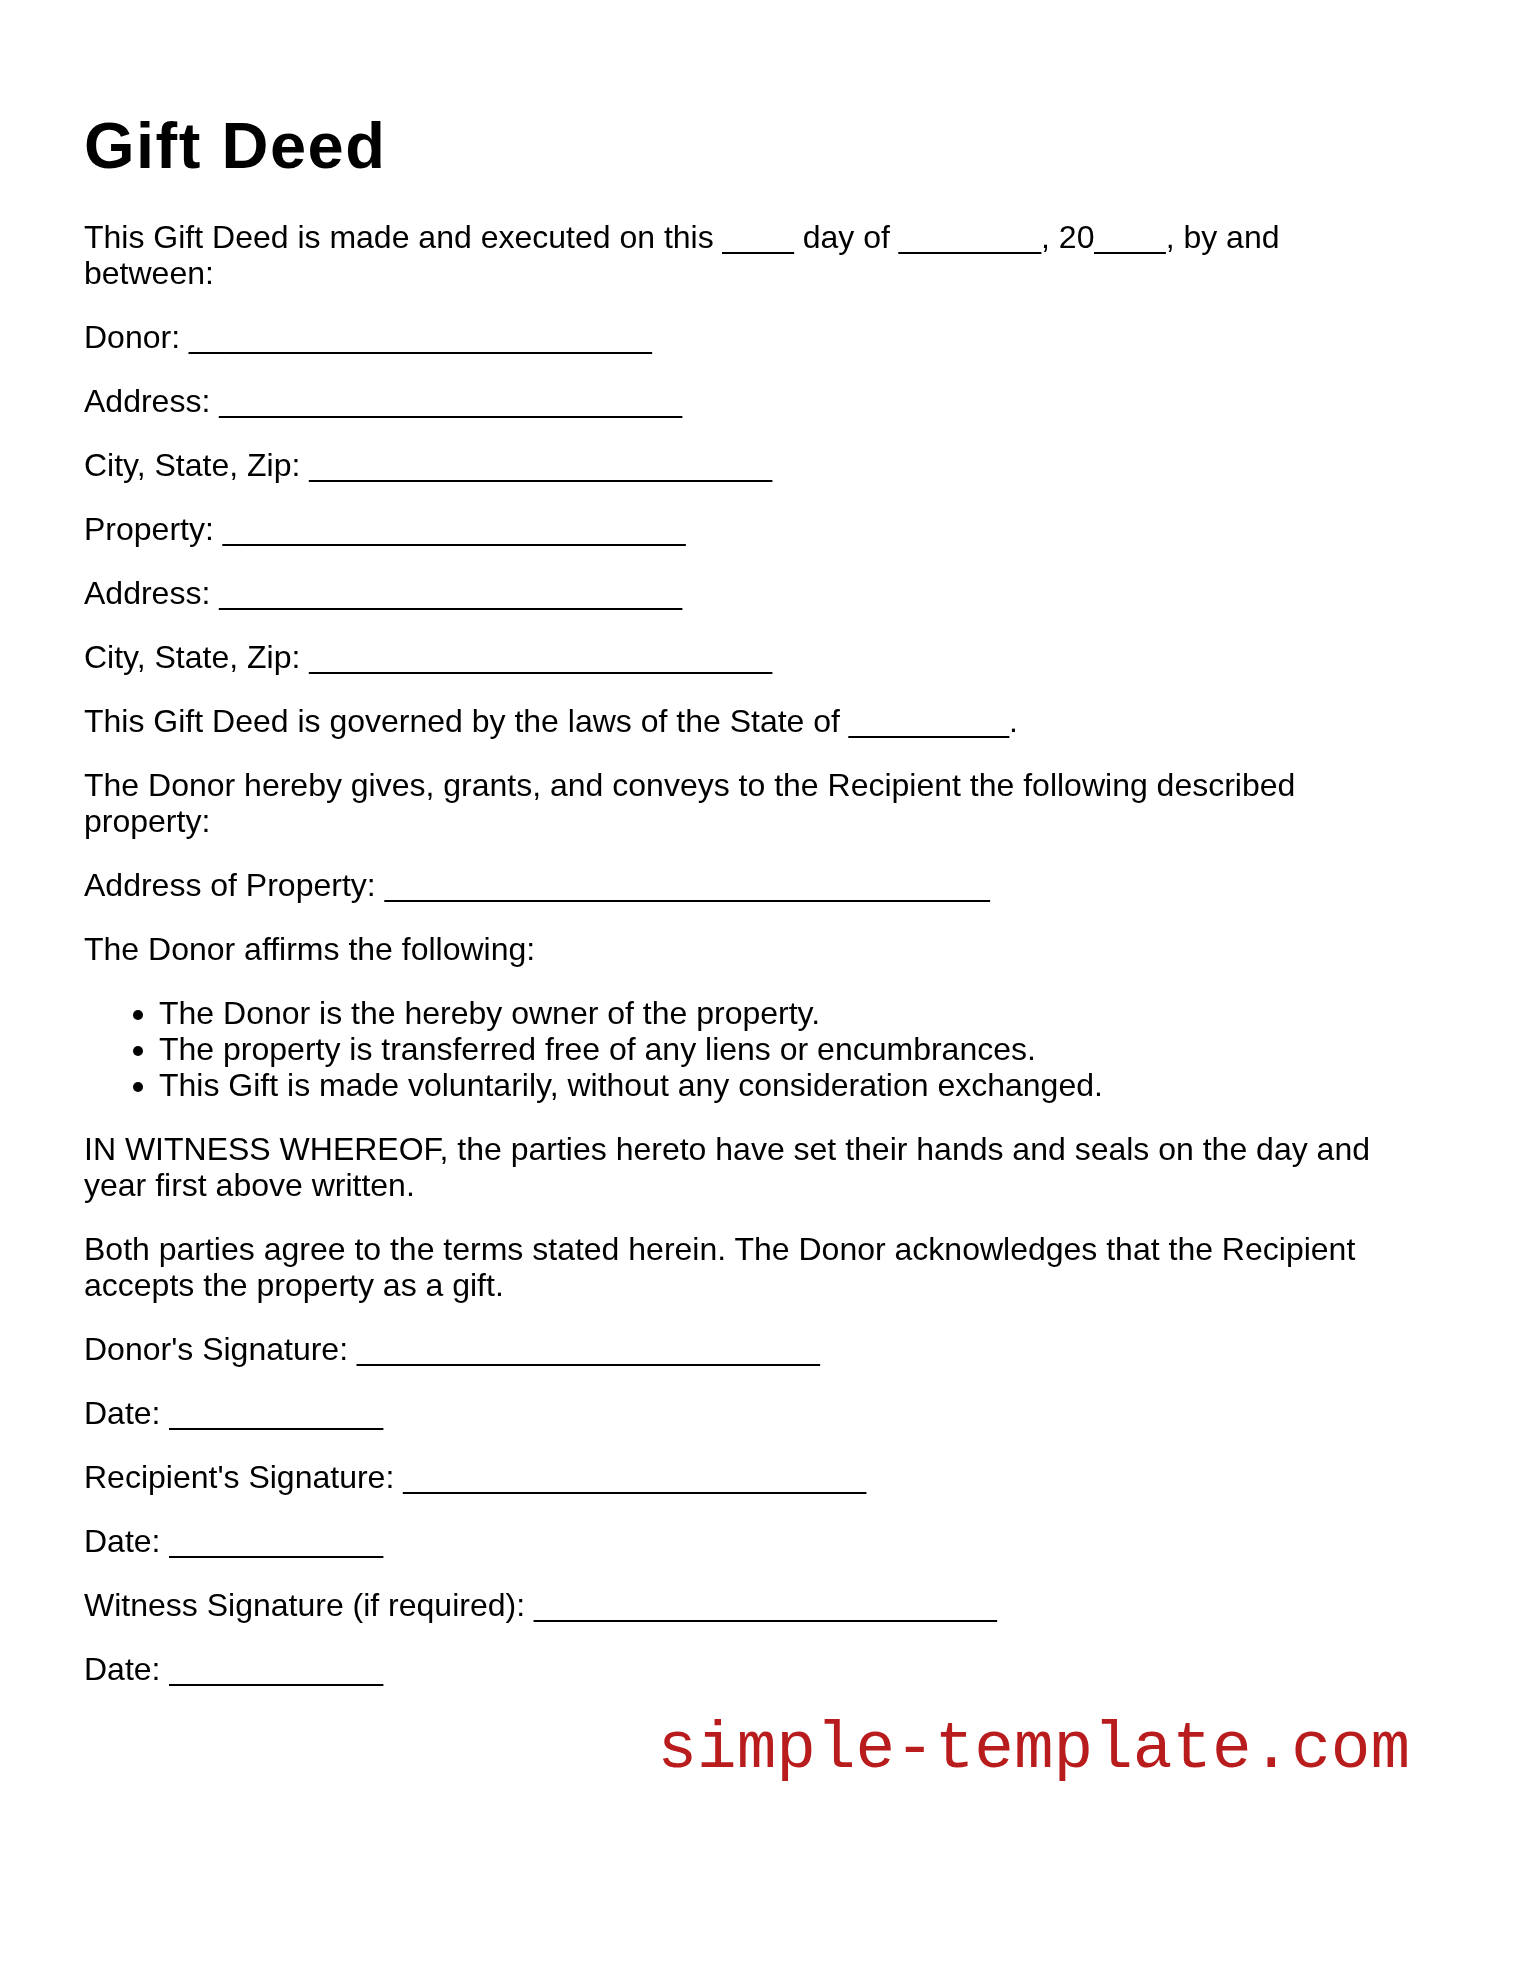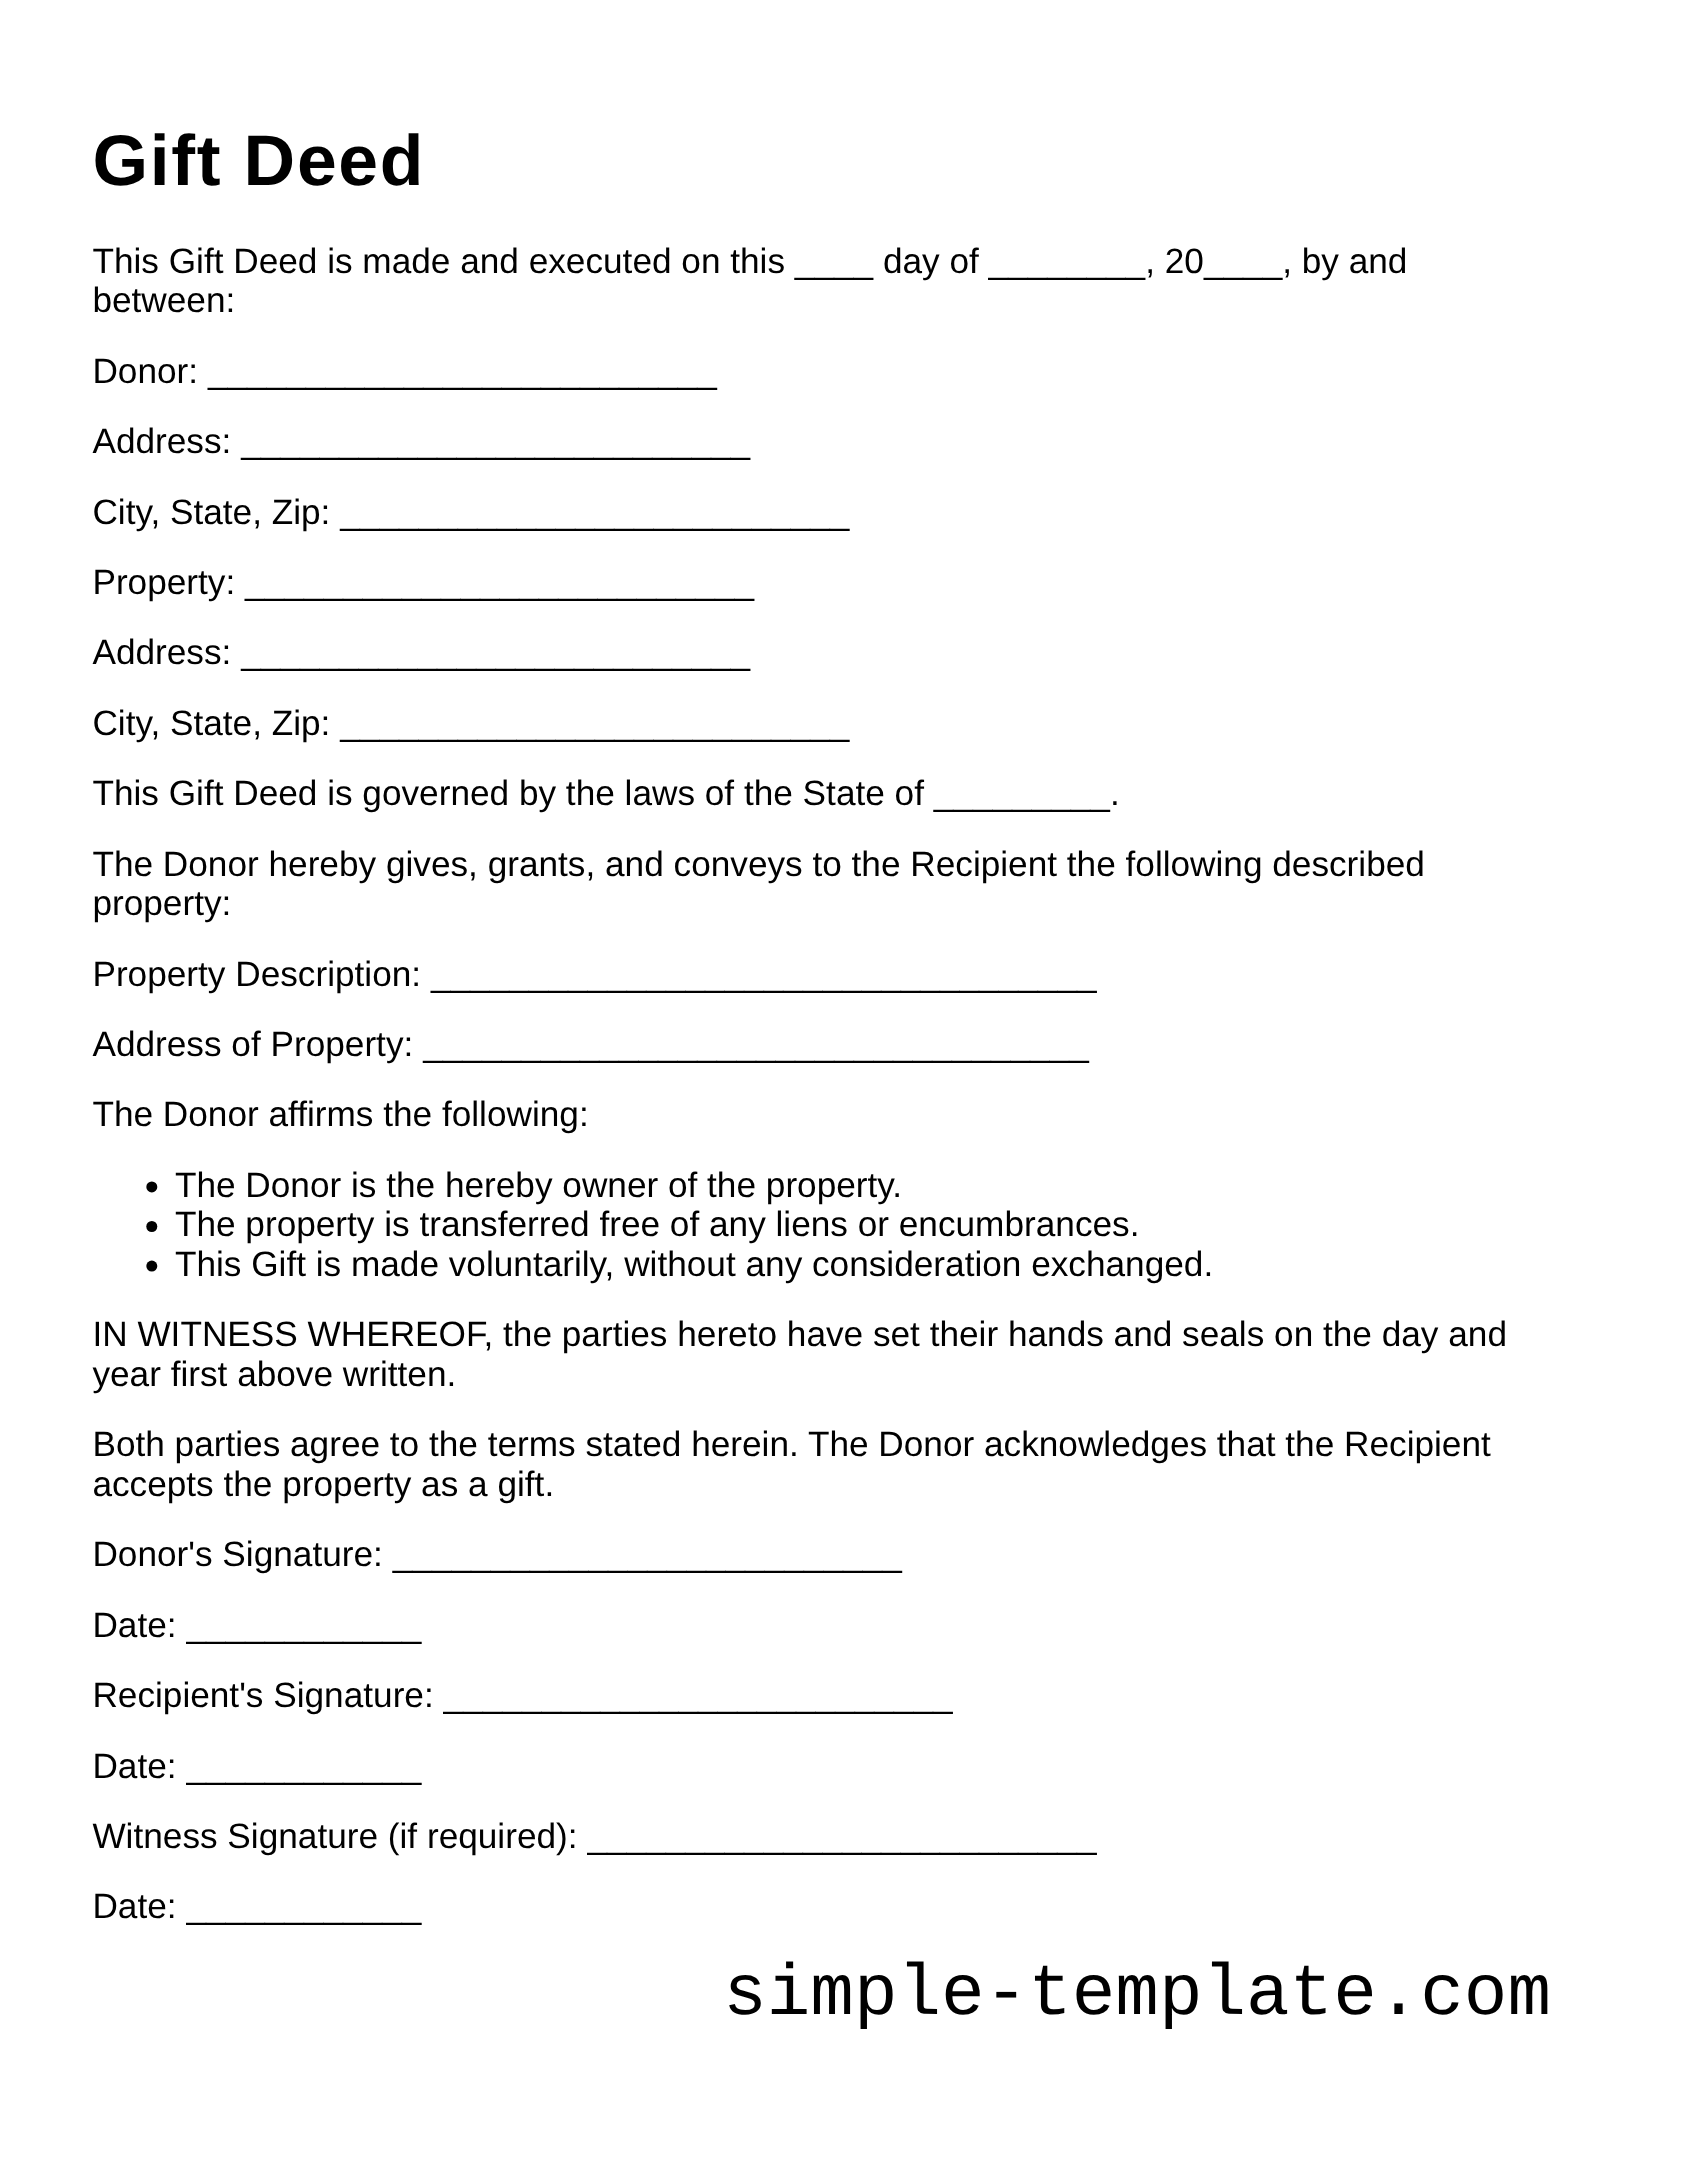--- a/index.html
+++ b/index.html
@@ -43,21 +43,21 @@
     padding-left: 75px;
     list-style-type: disc;
   }
   ul.affirmation-list li { margin: 0; padding: 0; }
   .watermark {
     margin-top: 28px;
     text-align: right;
     font-family: "Liberation Mono", monospace;
     font-size: 66px;
     line-height: 70px;
-    color: #000000;
+    color: #b91c1c;
     white-space: nowrap;
   }
 </style>
 </head>
 <body>
 
 <div class="page">
 
   <h1 class="doc-title">Gift Deed</h1>
 
@@ -87,23 +87,20 @@
 
   <div class="field">
     <span>City, State, Zip:</span><span class="blank">__________________________</span>
   </div>
 
   <p class="para">This Gift Deed is governed by the laws of the State of _________.</p>
 
   <p class="para">The Donor hereby gives, grants, and conveys to the Recipient the following described
 property:</p>
 
-  <div class="field">
-    <span>Property Description:</span><span class="blank">__________________________________</span>
-  </div>
 
   <div class="field">
     <span>Address of Property:</span><span class="blank">__________________________________</span>
   </div>
 
   <p class="para">The Donor affirms the following:</p>
 
   <ul class="affirmation-list">
     <li>The Donor is the hereby owner of the property.</li>
     <li>The property is transferred free of any liens or encumbrances.</li>

